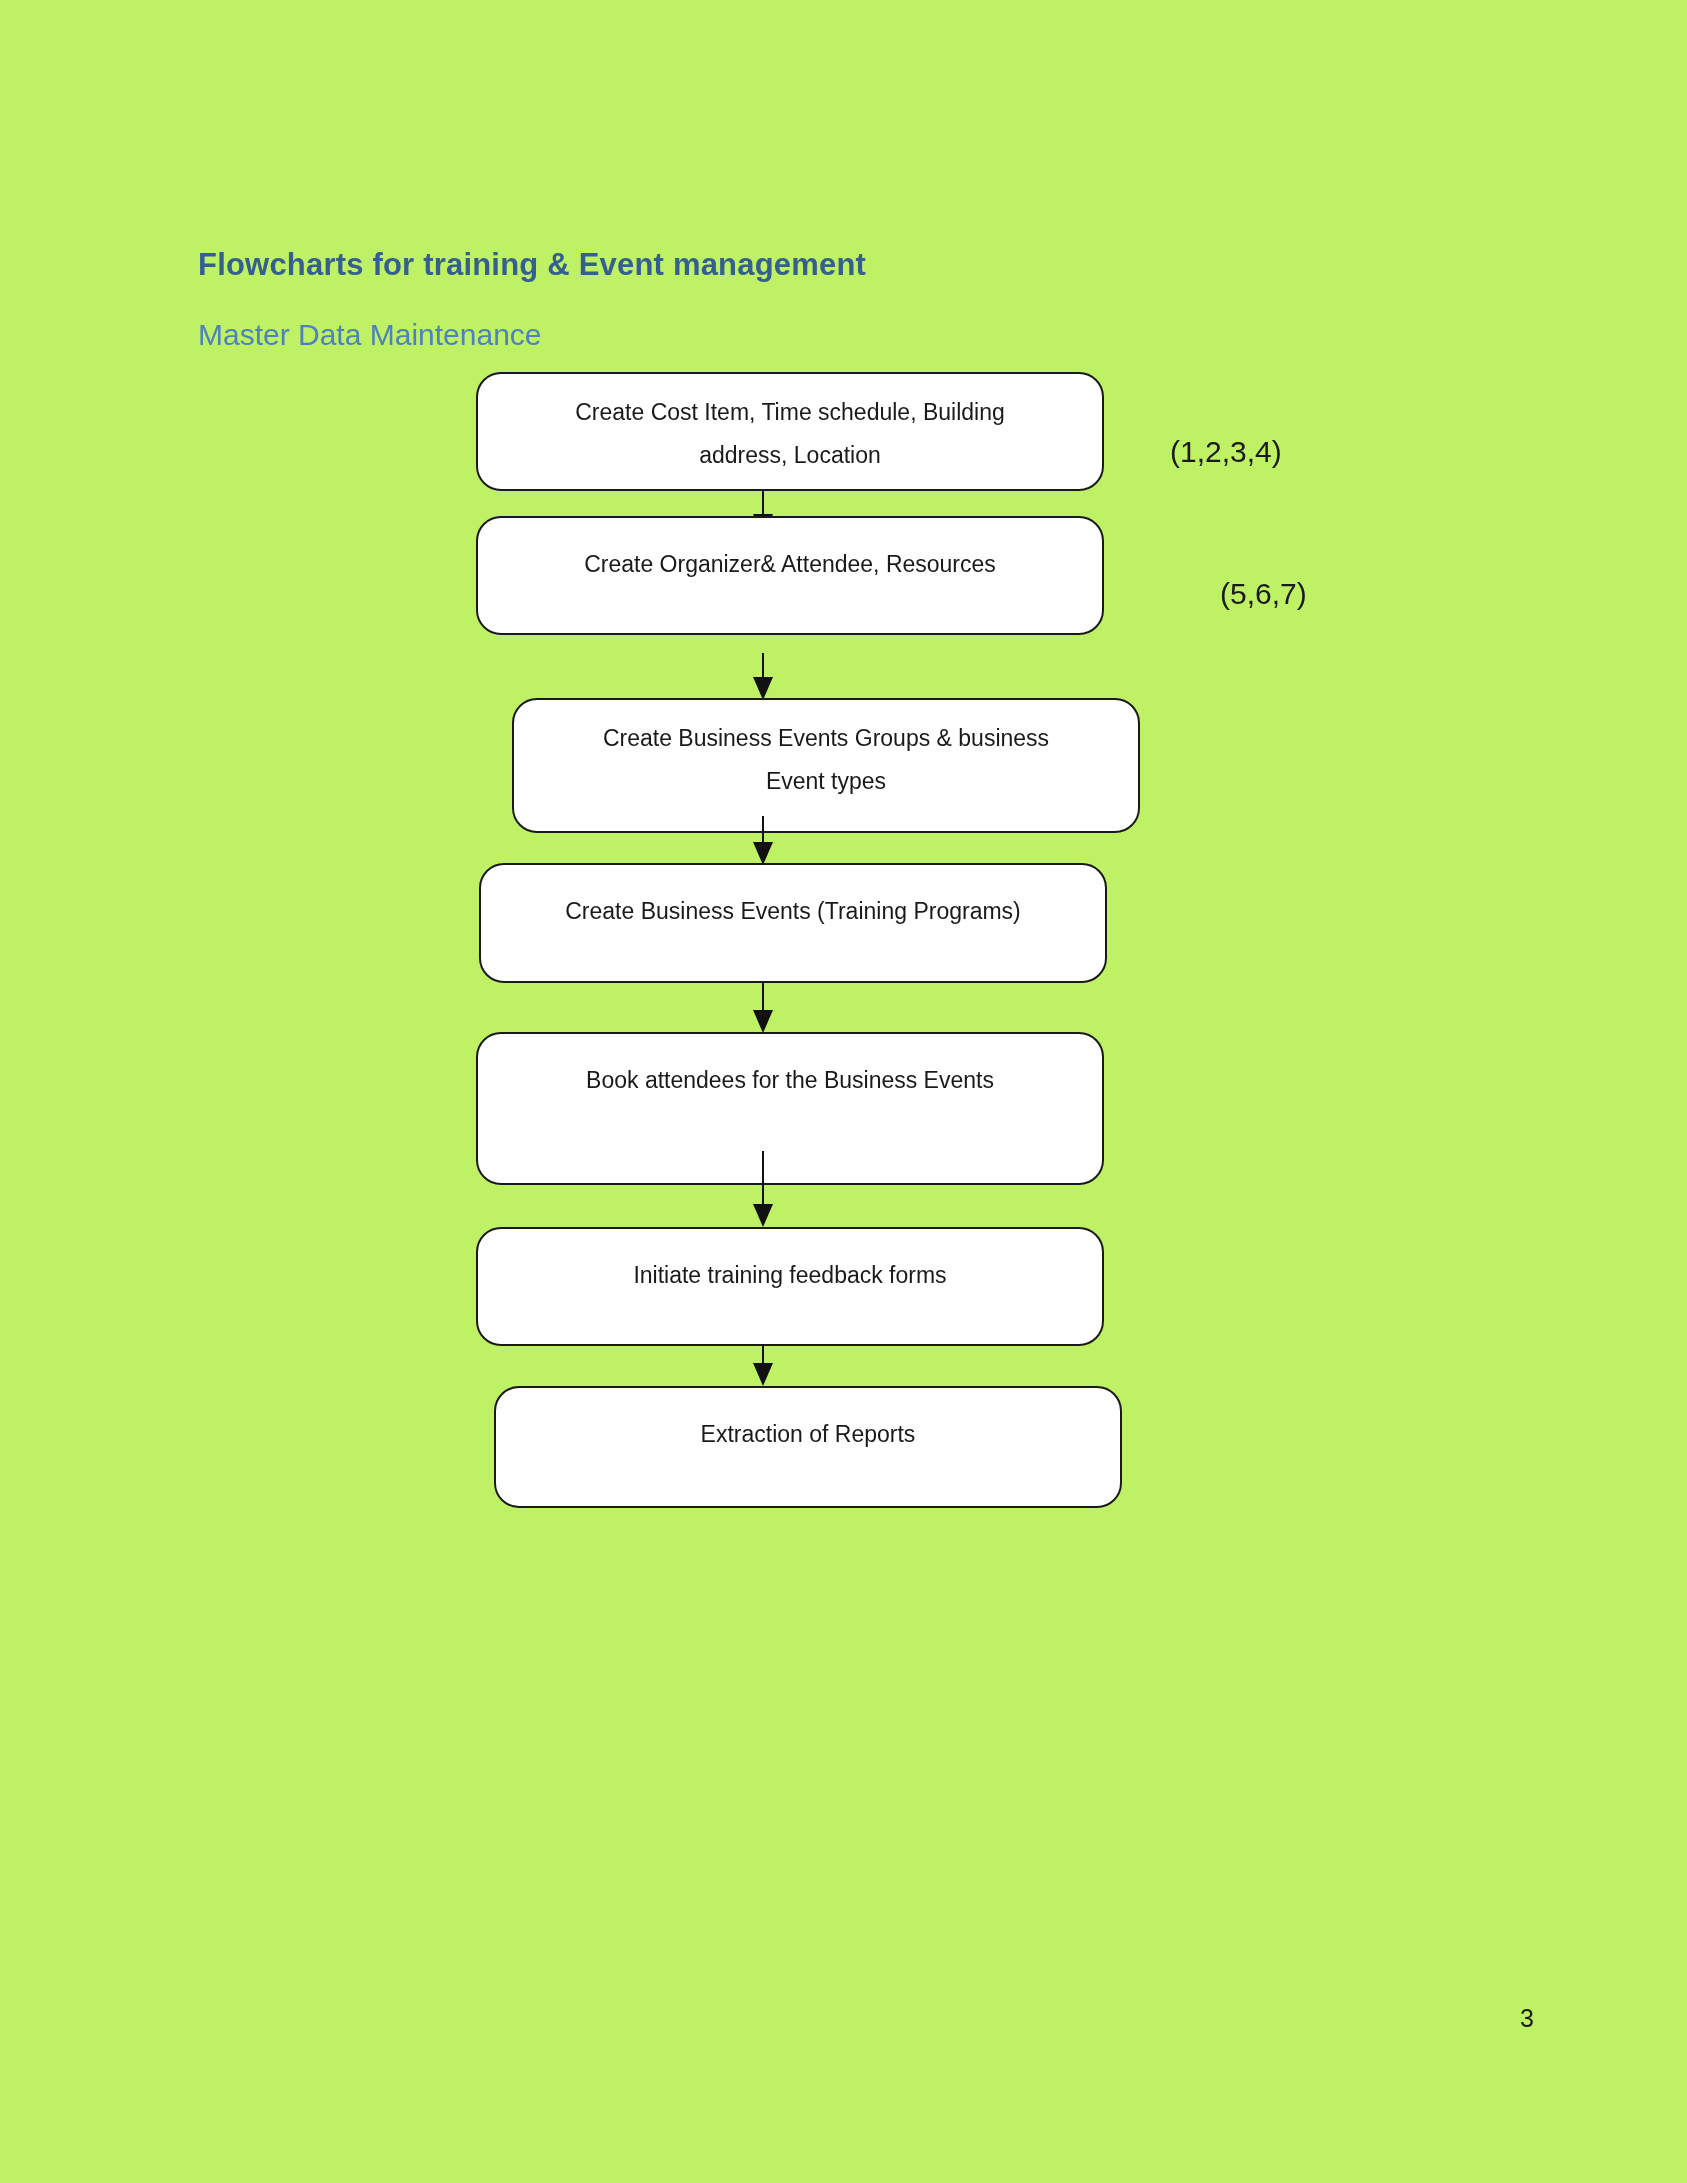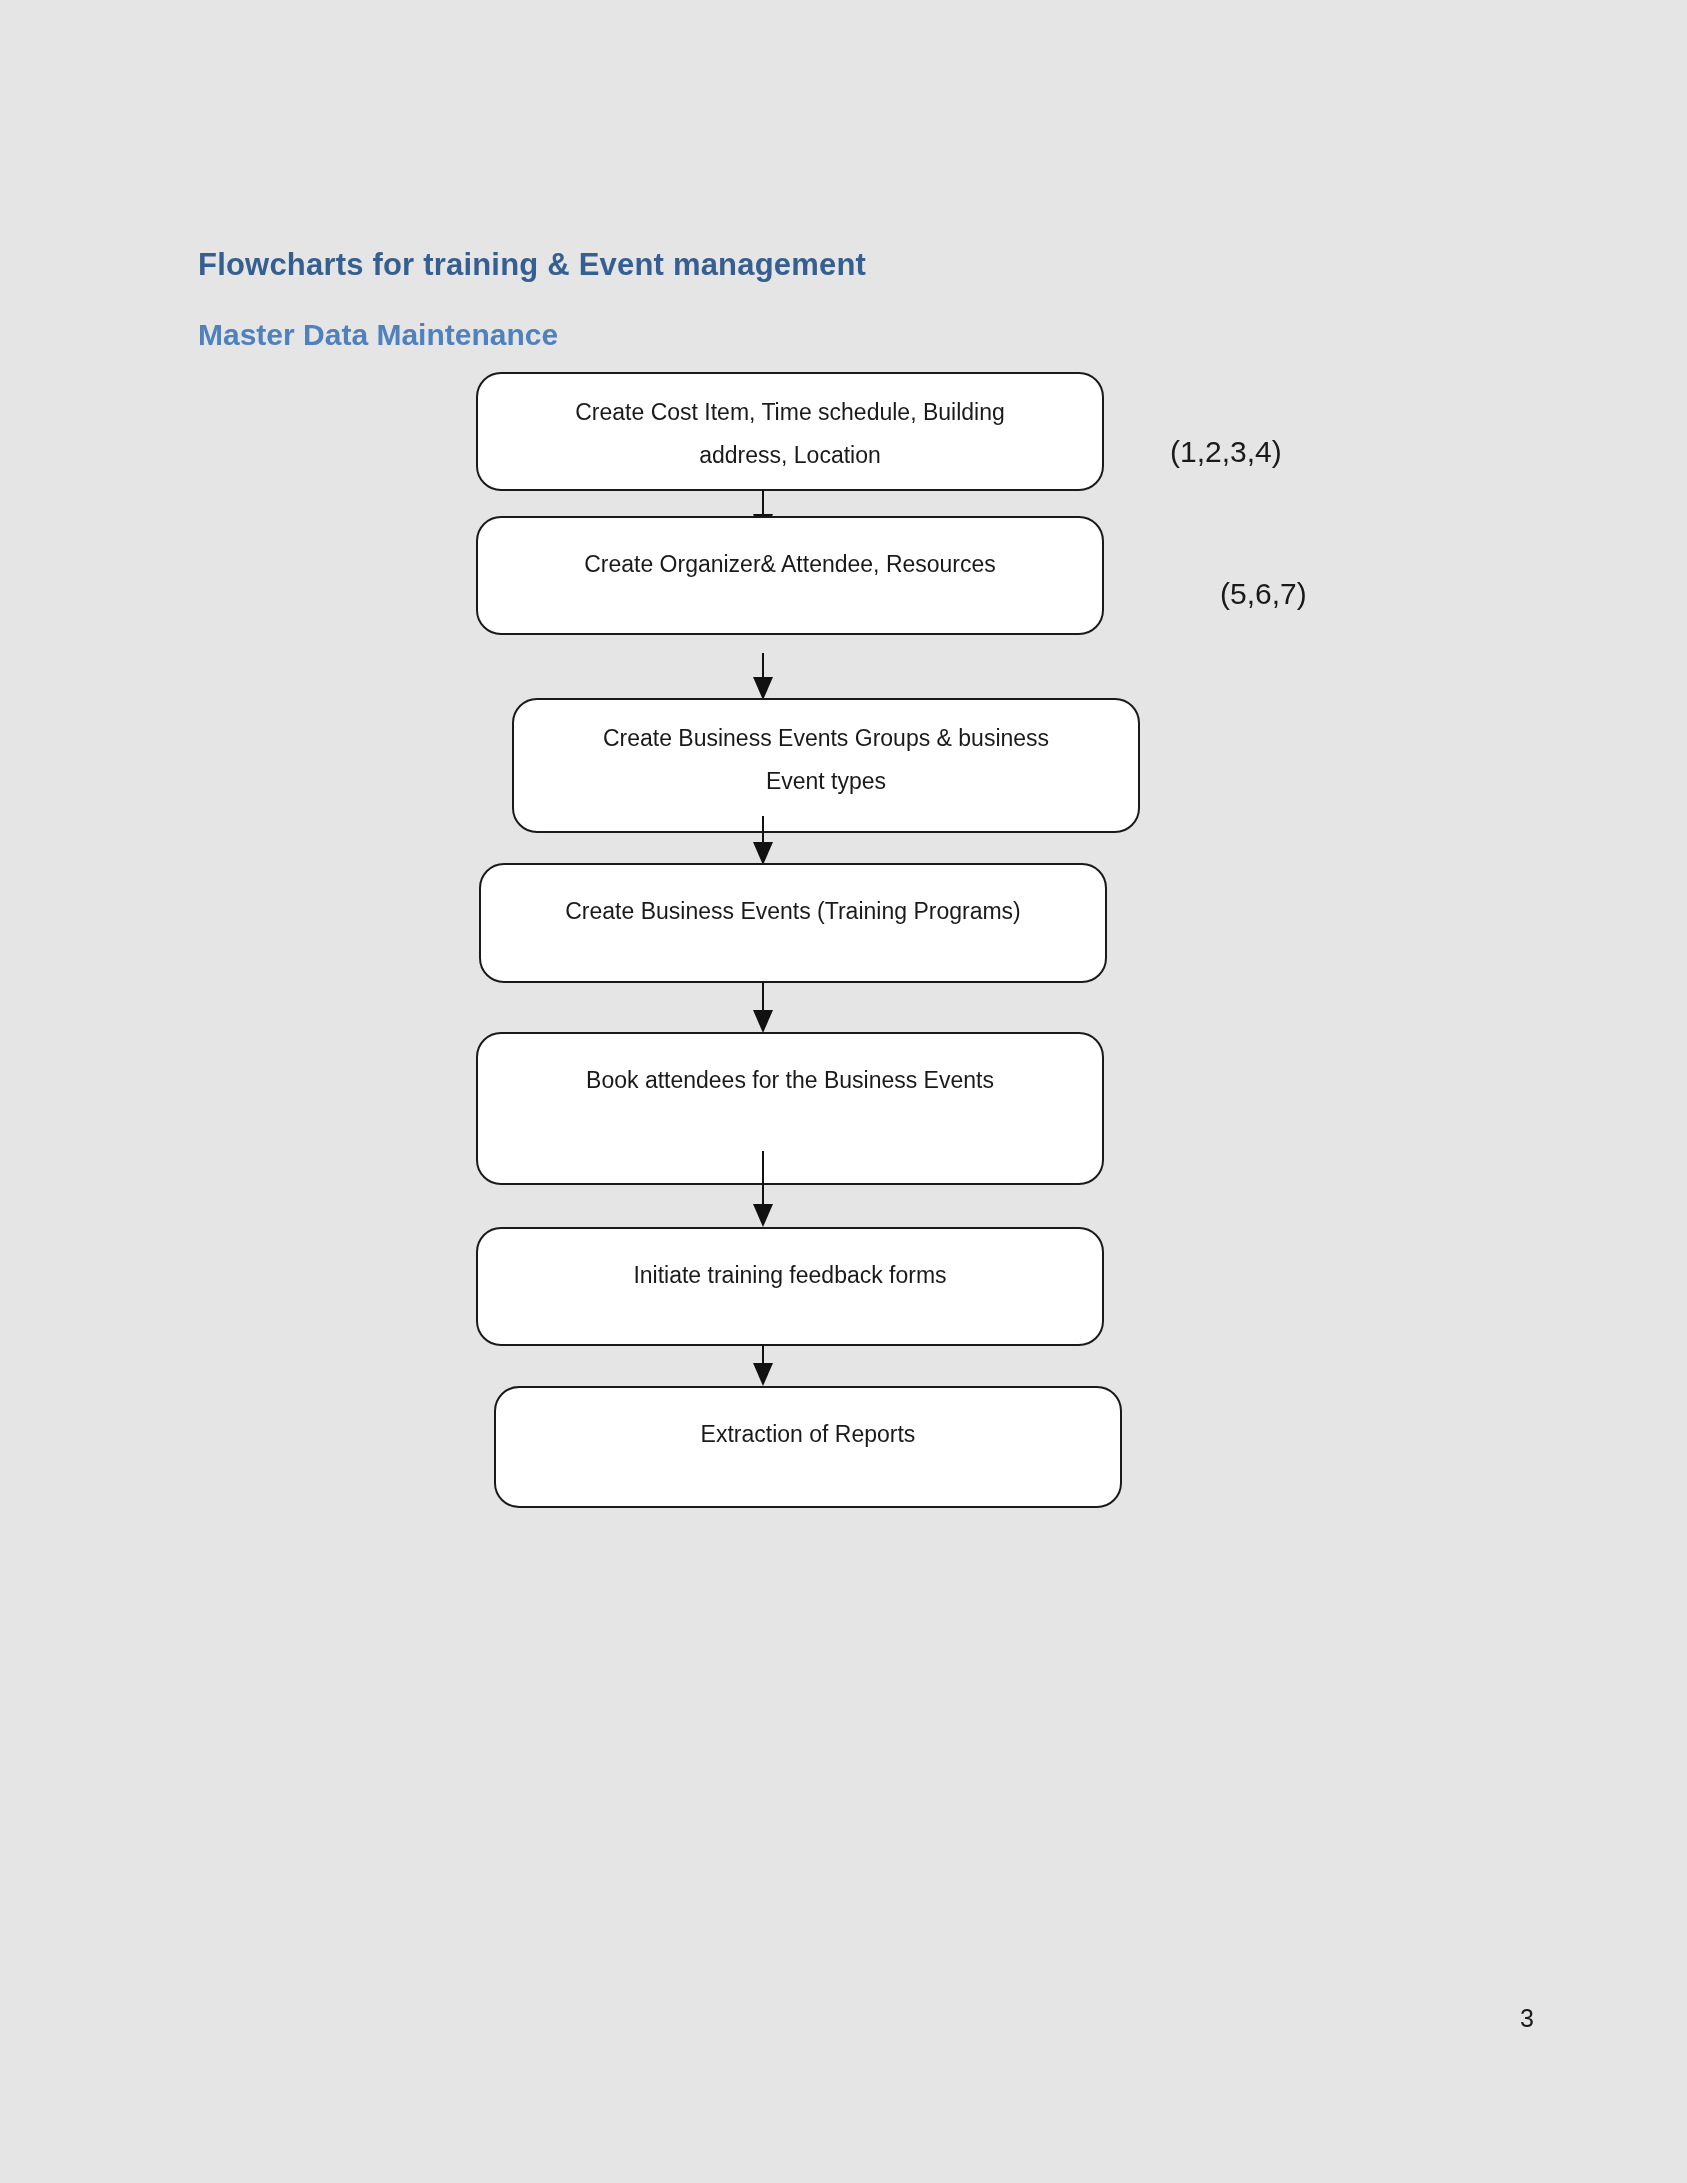--- a/index.html
+++ b/index.html
@@ -8,39 +8,39 @@
     --box_border: #1a1a1a;
     --box_text: #1a1a1a;
     --arrow: #111111;
   }
   * { margin: 0; padding: 0; box-sizing: border-box; }
   html, body { background: #ffffff; }
   .page {
     position: relative;
     width: 1687px;
     height: 2183px;
-    background: #e5e5e5;
+    background: #bef264;
     font-family: "Liberation Sans", sans-serif;
     overflow: hidden;
   }
   .h1 {
     position: absolute;
     left: 198px;
     top: 247px;
     font-size: 31px;
     font-weight: bold;
     color: var(--heading1);
     letter-spacing: 0.2px;
   }
   .h2 {
     position: absolute;
     left: 198px;
     top: 318px;
     font-size: 30px;
-    font-weight: bold;
+    font-weight: normal;
     color: var(--heading2);
     text-align: center;
   }
   .flowchart { position: absolute; left: 0; top: 0; width: 100%; height: 100%; padding-left: 35px; }
   .fbox {
     position: absolute;
     background: #ffffff;
     border: 2.5px solid var(--box_border);
     border-radius: 25px;
     display: flex;

